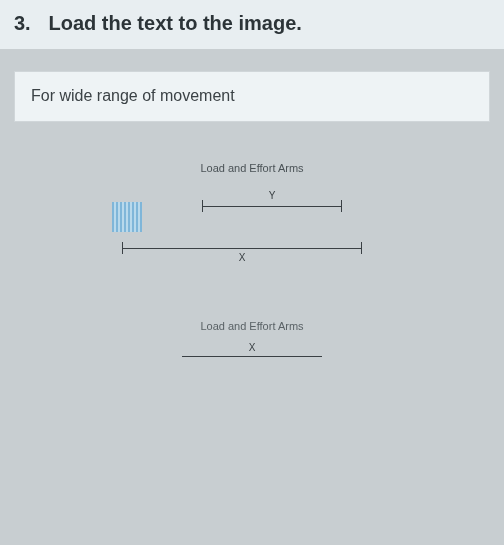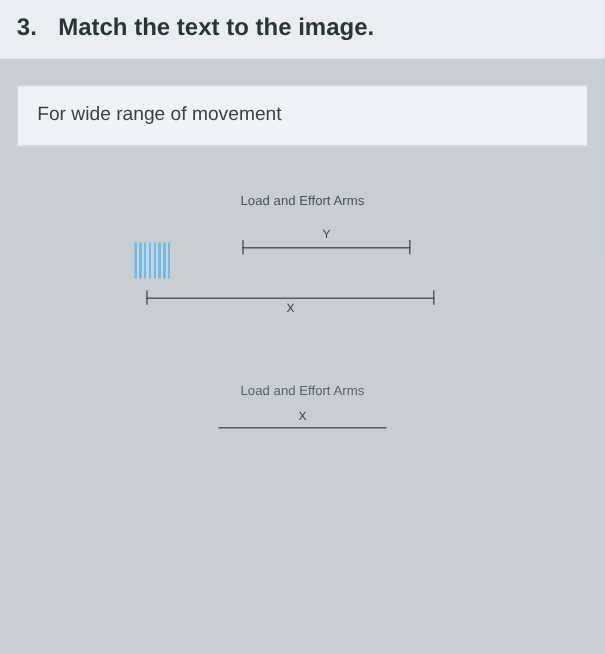--- a/index.html
+++ b/index.html
@@ -110,21 +110,21 @@
   }
   .x2-line { position:absolute; left:0; right:0; top:12px; height:1px; background:#3a4044; }
   .x2-label { position:absolute; left:50%; top:-2px; transform:translateX(-50%); font-size:10px; color:#3a4044; }
 </style>
 </head>
 <body>
 
 <div class="header">
   <span class="qnum">3.</span>
   <span>&nbsp;&nbsp;</span>
-  <span class="qtext">Match the text to the image.</span>
+  <span class="qtext">Load the text to the image.</span>
 </div>
 
 <div class="options">
   <div class="option">For wide range of movement</div>
 </div>
 
 <div class="diagrams">
 
   <div class="diagram">
     <div class="diag-title">Load and Effort Arms</div>

